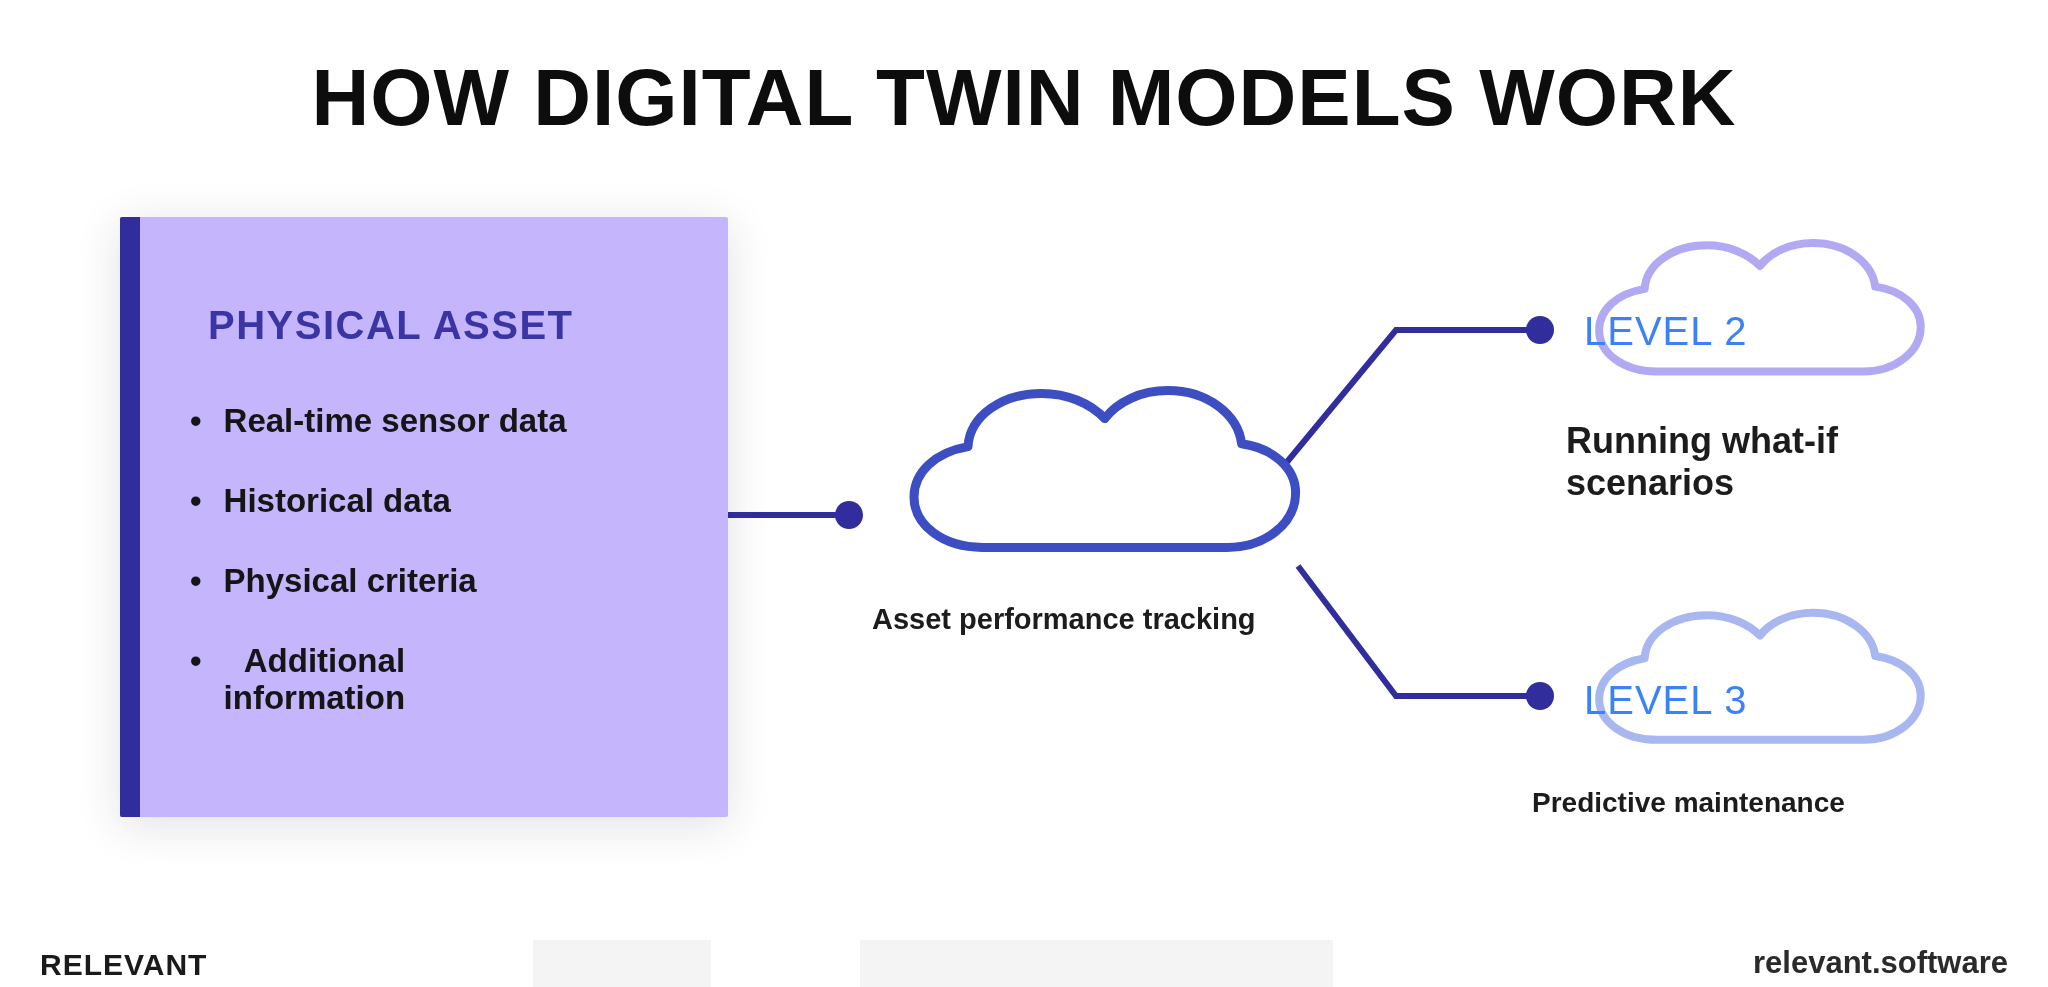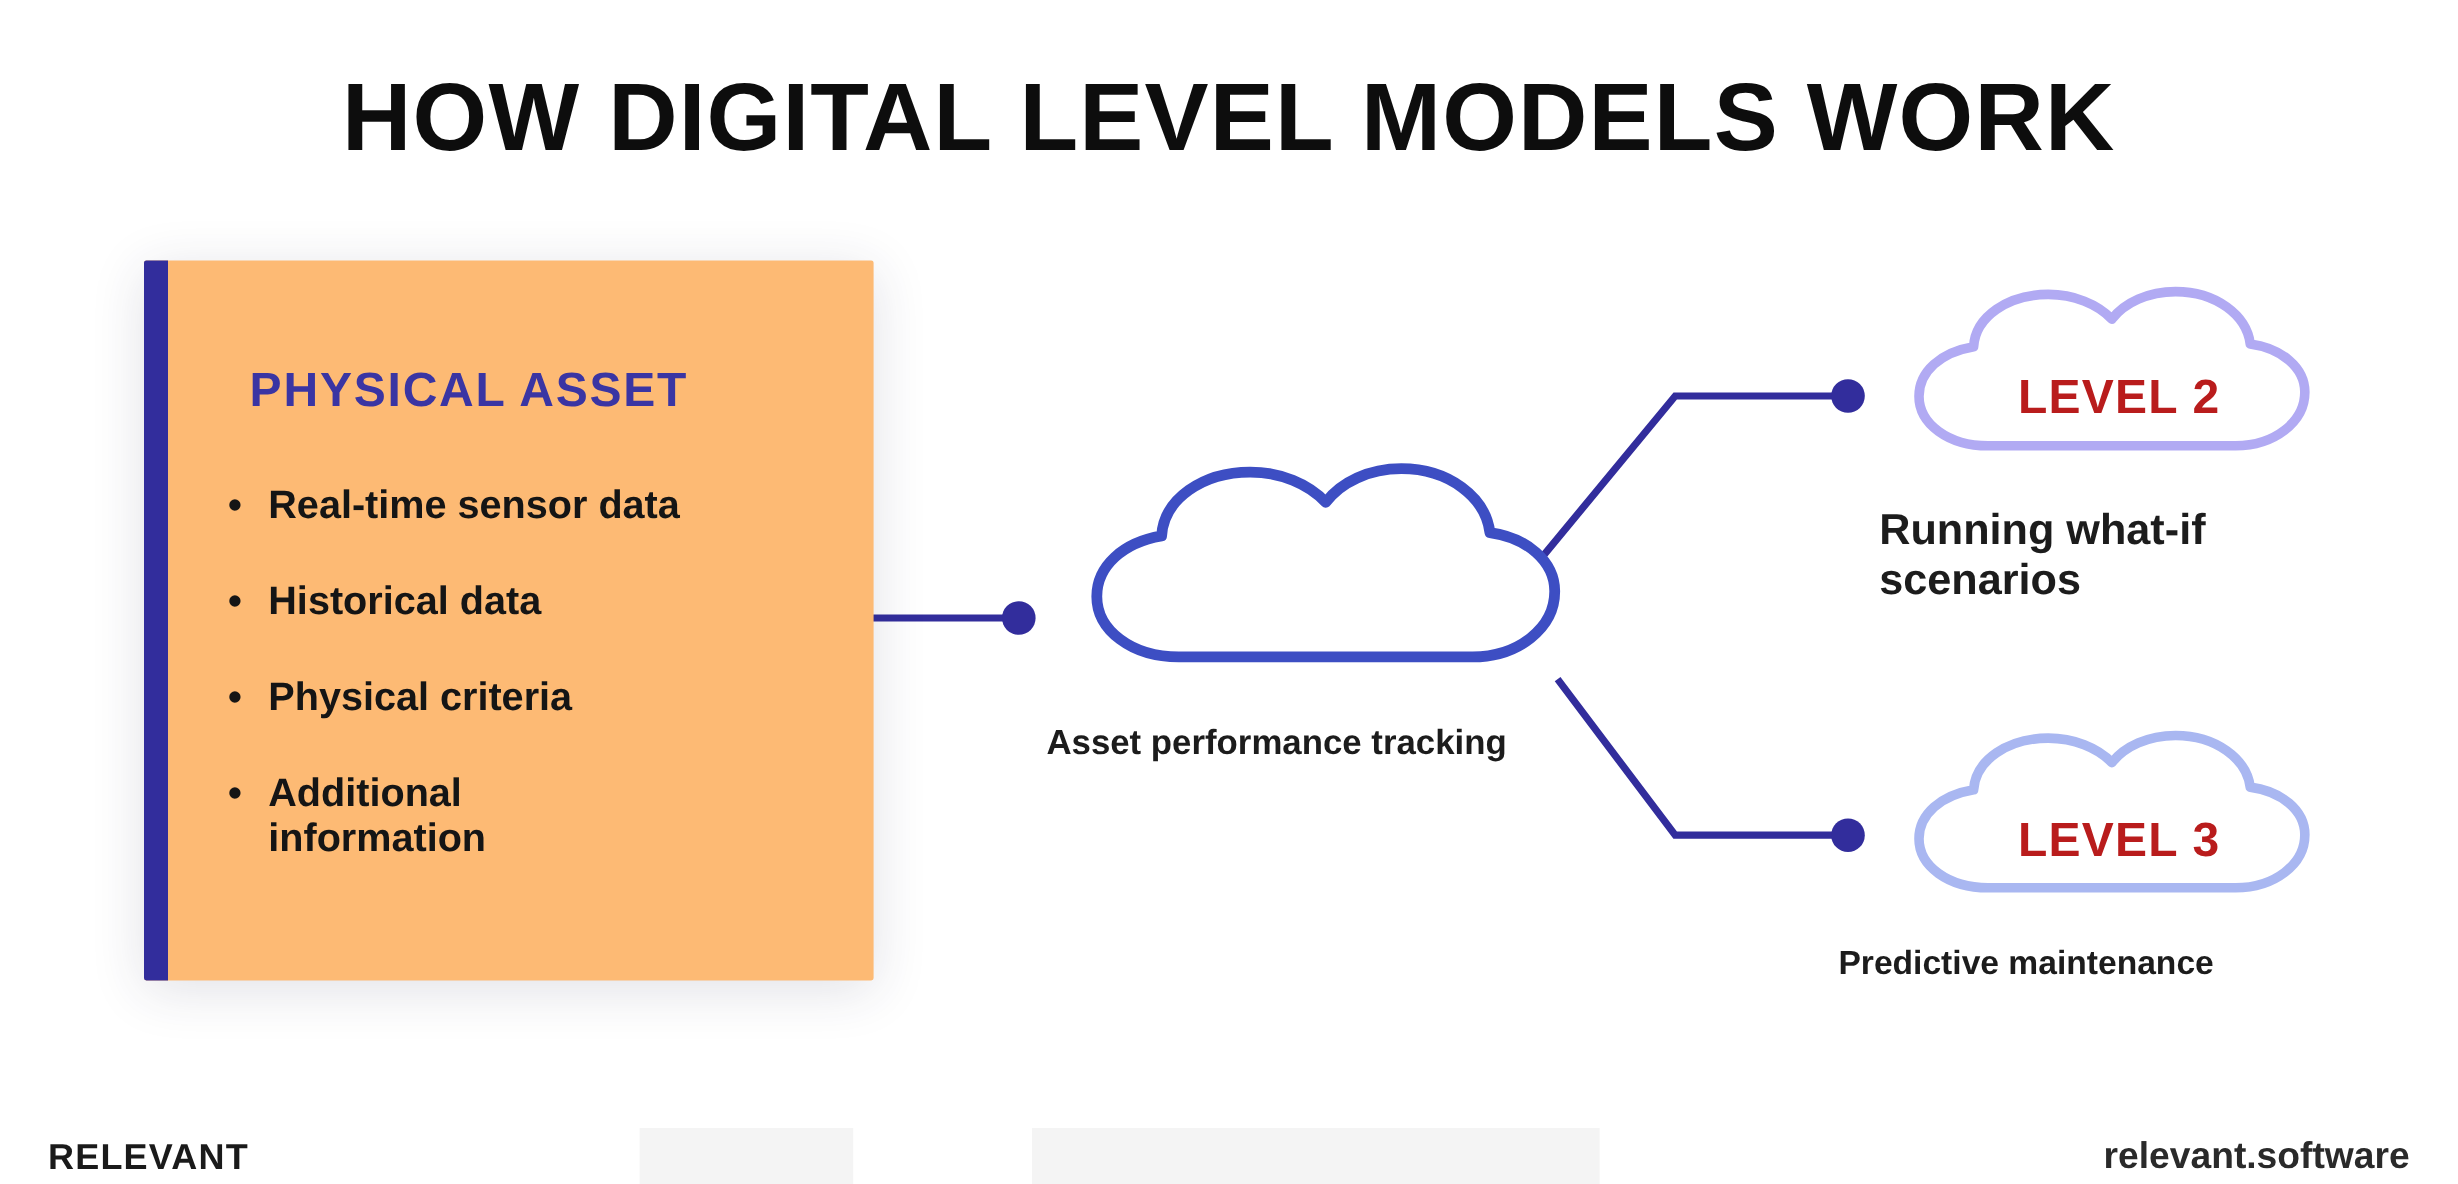--- a/index.html
+++ b/index.html
@@ -18,44 +18,44 @@
   .title{position:absolute;top:52px;left:0;width:100%;text-align:center;
     font-size:80px;font-weight:800;letter-spacing:1px;color:#0d0d0d;}
 
   
   .connectors{position:absolute;left:0;top:0;width:2048px;height:987px;z-index:1;}
   .connectors polyline{fill:none;stroke:var(--accent-indigo);stroke-width:6px;}
   .connectors circle{fill:var(--accent-indigo);}
 
   
   .card{position:absolute;left:120px;top:217px;width:608px;height:600px;
-    background:#fdba74;z-index:2;border-radius:2px;
-    box-shadow:0 8px 45px rgba(40,40,80,0.14);}
+    background:#c4b5fd;z-index:2;border-radius:2px;
+    box-shadow:0 8px 45px rgba(40,40,80,0.14);text-align:right;}
   .card-bar{position:absolute;left:0;top:0;width:20px;height:100%;
     background:var(--accent-indigo);border-radius:2px 0 0 2px;}
   .card-heading{position:absolute;left:88px;top:86px;font-size:40px;font-weight:700;
     letter-spacing:1.5px;color:var(--heading-indigo);}
   .card-bullets{position:absolute;left:70px;top:186px;list-style:none;}
   .card-bullets li{display:flex;align-items:flex-start;margin-bottom:43px;
     font-size:33px;font-weight:700;color:#151515;line-height:1.12;}
   .card-bullets .dot{font-size:33px;margin:0 22px 0 0;line-height:1.12;}
   .bullet-text{white-space:pre-line;}
 
   
   .cloud{position:absolute;z-index:2;}
   .cloud svg{position:absolute;left:0;top:0;width:100%;height:100%;overflow:visible;}
   .cloud path{fill:#ffffff;stroke-linejoin:round;stroke-linecap:round;}
   .cloud-1{left:896px;top:371px;width:432px;height:210px;}
   .cloud-1 path{stroke:var(--cloud1-stroke);}
   .cloud-2{left:1584px;top:227px;width:364px;height:172px;}
   .cloud-2 path{stroke:var(--cloud2-stroke);}
   .cloud-3{left:1584px;top:597px;width:364px;height:170px;}
   .cloud-3 path{stroke:var(--cloud3-stroke);}
-  .cloud-label{position:absolute;left:0;width:100%;text-align:center;
-    font-size:40px;font-weight:700;letter-spacing:1px;color:#b91c1c;}
+  .cloud-label{position:absolute;left:0;width:100%;text-align:left;
+    font-size:40px;font-weight:400;letter-spacing:1px;color:#3b82f6;}
   .cloud-1 .cloud-label{top:104px;}
   .cloud-2 .cloud-label{top:82px;}
   .cloud-3 .cloud-label{top:81px;}
 
   
   .caption{position:absolute;z-index:2;color:#1c1c1c;
     font-weight:600;line-height:1.18;}
   .caption-1{left:872px;top:602px;width:480px;font-size:29px;}
   .caption-2{left:1566px;top:420px;width:400px;font-size:36px;}
   .caption-3{left:1532px;top:786px;width:400px;font-size:28px;}
@@ -67,21 +67,21 @@
   .footer-brand{position:absolute;left:40px;top:948px;font-size:30px;font-weight:800;
     letter-spacing:1px;color:#1a1a1a;z-index:3;}
   .footer-site{position:absolute;right:40px;top:945px;font-size:31px;font-weight:700;
     color:#2a2a2a;z-index:3;}
 </style>
 </head>
 <body>
 
 <div class="stage">
 
-  <div class="title">HOW DIGITAL LEVEL MODELS WORK</div>
+  <div class="title">HOW DIGITAL TWIN MODELS WORK</div>
 
   <svg class="connectors" viewBox="0 0 2048 987" preserveAspectRatio="none">
     <polyline points="727,515 849,515"></polyline>
     <circle cx="849" cy="515" r="14"></circle>
     <polyline points="1282,468 1396,330 1538,330"></polyline>
     <circle cx="1540" cy="330" r="14"></circle>
     <polyline points="1298,566 1396,696 1538,696"></polyline>
     <circle cx="1540" cy="696" r="14"></circle>
   </svg>
 

